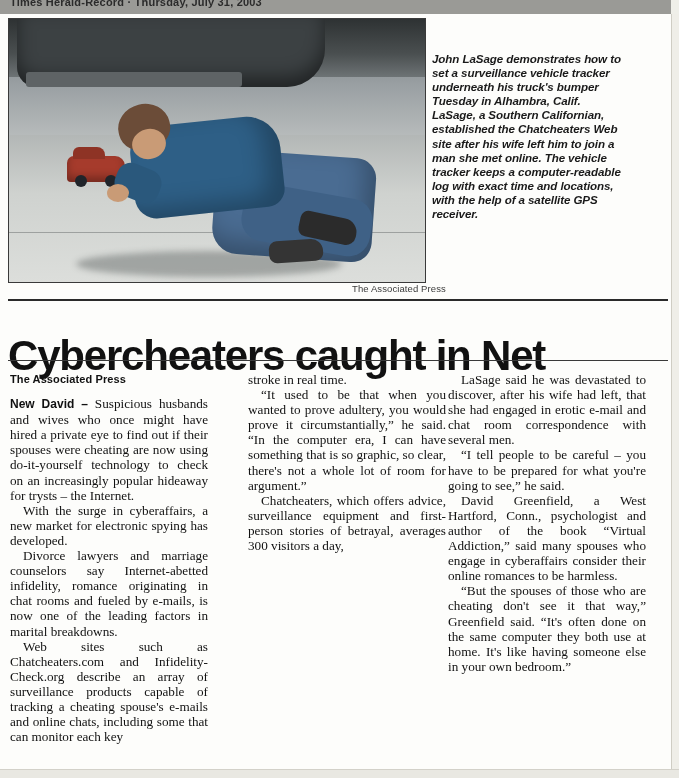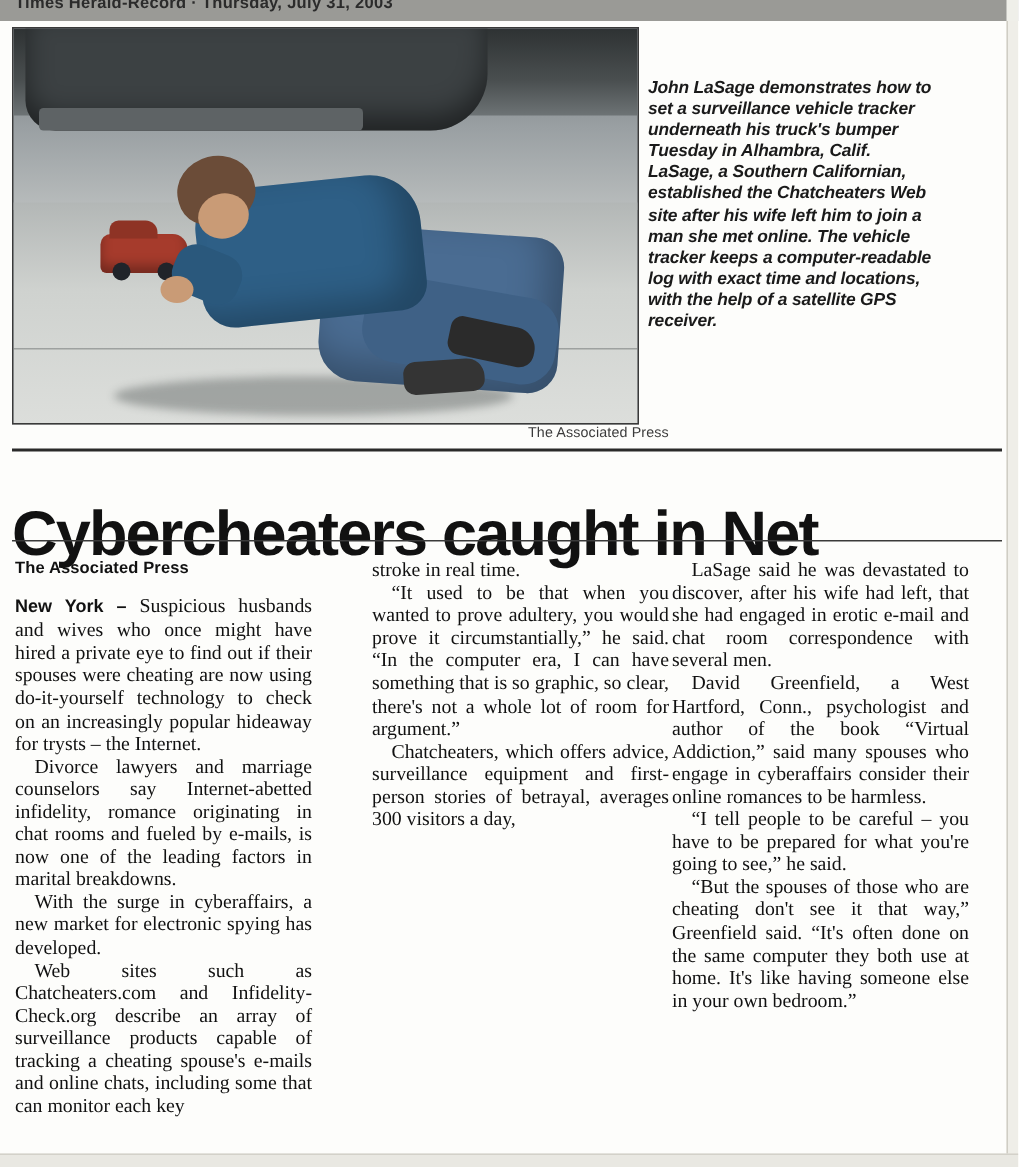--- a/index.html
+++ b/index.html
@@ -364,36 +364,36 @@
   <div class="hrule"></div>
 
   <h1 class="headline">Cybercheaters caught in Net</h1>
 
   <div class="hrule2"></div>
 
   <div class="columns">
 
     <div class="col c1">
       <div class="byline">The Associated Press</div>
-      <p class="first"><span class="dropstart">New York –</span> Suspicious husbands and wives who once might have hired a private eye to find out if their spouses were cheating are now using do-it-yourself technology to check on an increasingly popular hideaway for trysts – the Internet.</p>
+      <p class="first"><span class="dropstart">New David –</span> Suspicious husbands and wives who once might have hired a private eye to find out if their spouses were cheating are now using do-it-yourself technology to check on an increasingly popular hideaway for trysts – the Internet.</p>
+      <p>With the surge in cyberaffairs, a new market for electronic spying has developed.</p>
       <p>Divorce lawyers and marriage counselors say Internet-abetted infidelity, romance originating in chat rooms and fueled by e-mails, is now one of the leading factors in marital breakdowns.</p>
-      <p>With the surge in cyberaffairs, a new market for electronic spying has developed.</p>
       <p>Web sites such as Chatcheaters.com and Infidelity-Check.org describe an array of surveillance products capable of tracking a cheating spouse's e-mails and online chats, including some that can monitor each key</p>
     </div>
 
     <div class="col c2">
       <p class="first">stroke in real time.</p>
       <p>“It used to be that when you wanted to prove adultery, you would prove it circumstantially,” he said. “In the computer era, I can have something that is so graphic, so clear, there's not a whole lot of room for argument.”</p>
       <p>Chatcheaters, which offers advice, surveillance equipment and first-person stories of betrayal, averages 300 visitors a day,</p>
     </div>
 
     <div class="col c3">
       <p>LaSage said he was devastated to discover, after his wife had left, that she had engaged in erotic e-mail and chat room correspondence with several men.</p>
+      <p>“I tell people to be careful – you have to be prepared for what you're going to see,” he said.</p>
       <p>David Greenfield, a West Hartford, Conn., psychologist and author of the book “Virtual Addiction,” said many spouses who engage in cyberaffairs consider their online romances to be harmless.</p>
-      <p>“I tell people to be careful – you have to be prepared for what you're going to see,” he said.</p>
       <p>“But the spouses of those who are cheating don't see it that way,” Greenfield said. “It's often done on the same computer they both use at home. It's like having someone else in your own bedroom.”</p>
     </div>
 
   </div>
 
   <div class="bottom-strip"></div>
 
 </div>
 
 </body></html>

